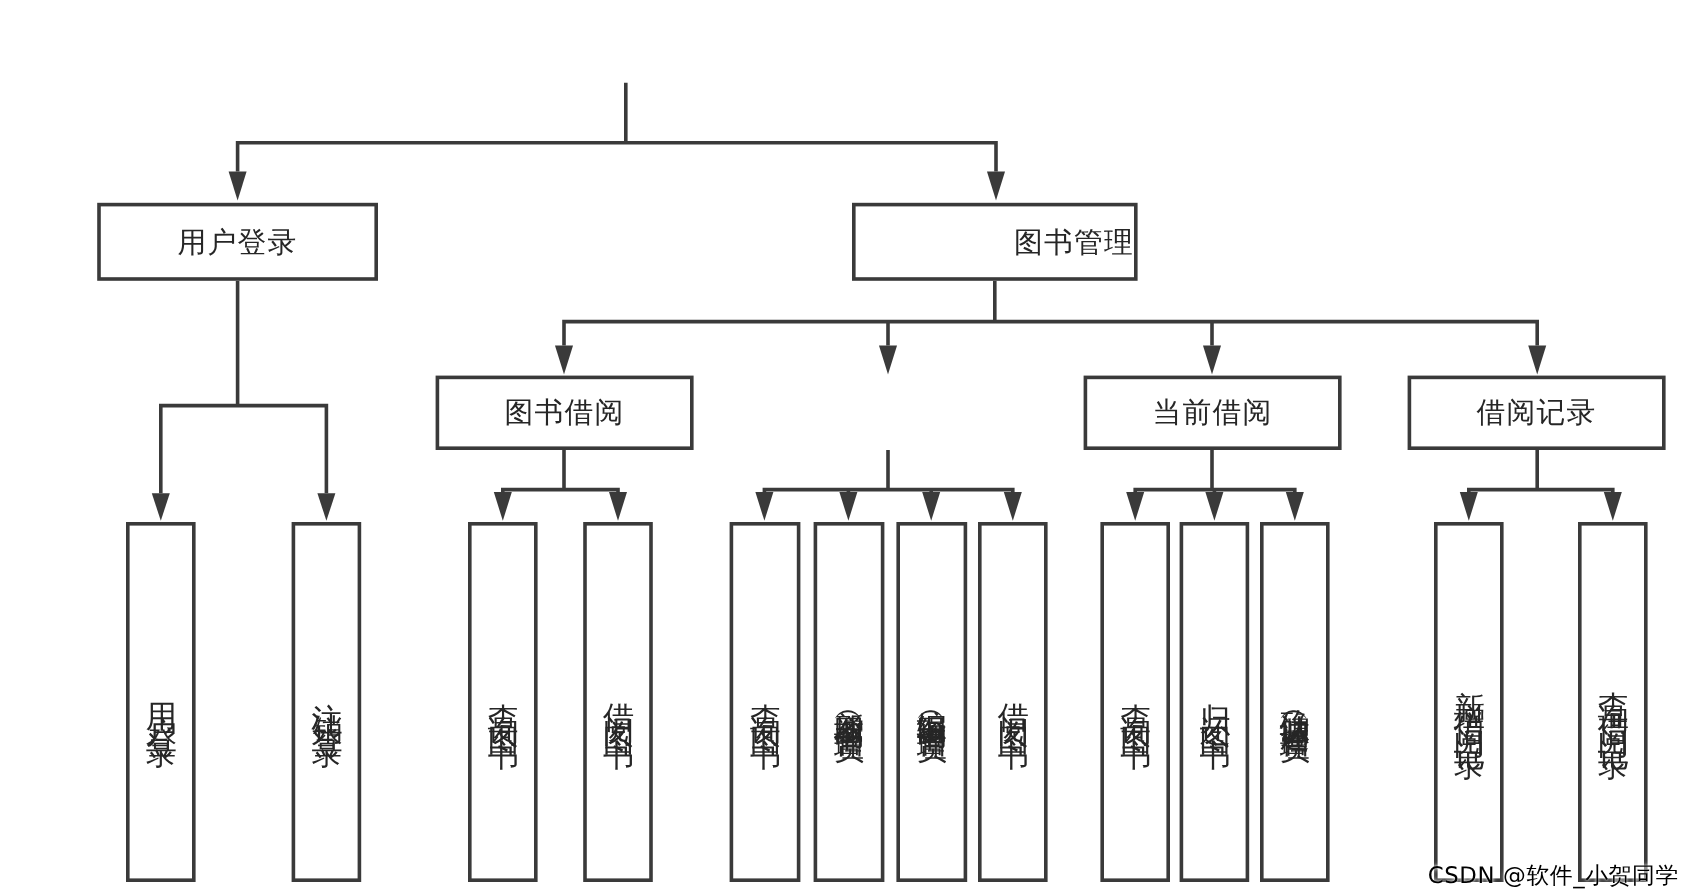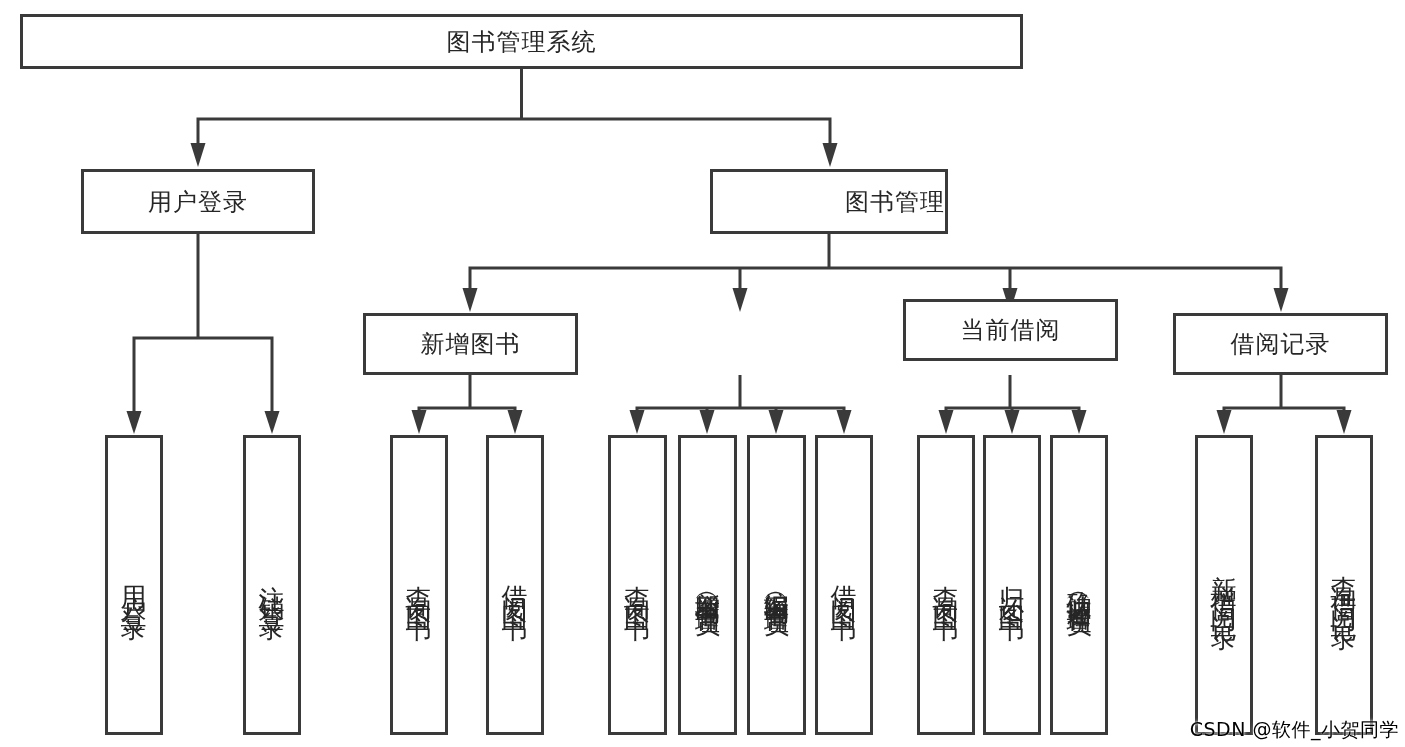--- a/index.html
+++ b/index.html
@@ -62,35 +62,32 @@
       <polygon points="768.5,410 783.5,410 776,434"></polygon>
       <polygon points="836.5,410 851.5,410 844,434"></polygon>
       <polygon points="938.5,410 953.5,410 946,434"></polygon>
       <polygon points="1004.5,410 1019.5,410 1012,434"></polygon>
       <polygon points="1071.5,410 1086.5,410 1079,434"></polygon>
       <polygon points="1216.5,410 1231.5,410 1224,434"></polygon>
       <polygon points="1336.5,410 1351.5,410 1344,434"></polygon>
     </g>
   </svg>
 
-  <div class="box hbox root" style="left:20px;top:14px;width:1003px;height:55px;">
-    <span>图书管理系统</span>
-  </div>
 
   <div class="box hbox" style="left:81px;top:169px;width:234px;height:65px;">
     <span>用户登录</span>
   </div>
   <div class="box hbox" style="left:710px;top:169px;width:238px;height:65px;justify-content:flex-end;">
     <span>图书管理</span>
   </div>
 
   <div class="box hbox" style="left:363px;top:313px;width:215px;height:62px;">
-    <span>新增图书</span>
+    <span>图书借阅</span>
   </div>
-  <div class="box hbox" style="left:903px;top:299px;width:215px;height:62px;">
+  <div class="box hbox" style="left:903px;top:313px;width:215px;height:62px;">
     <span>当前借阅</span>
   </div>
   <div class="box hbox" style="left:1173px;top:313px;width:215px;height:62px;">
     <span>借阅记录</span>
   </div>
 
   <div class="box leaf" style="left:105px;top:435px;width:58px;height:300px;">
     <span>用户登录</span>
   </div>
   <div class="box leaf" style="left:243px;top:435px;width:58px;height:300px;">

